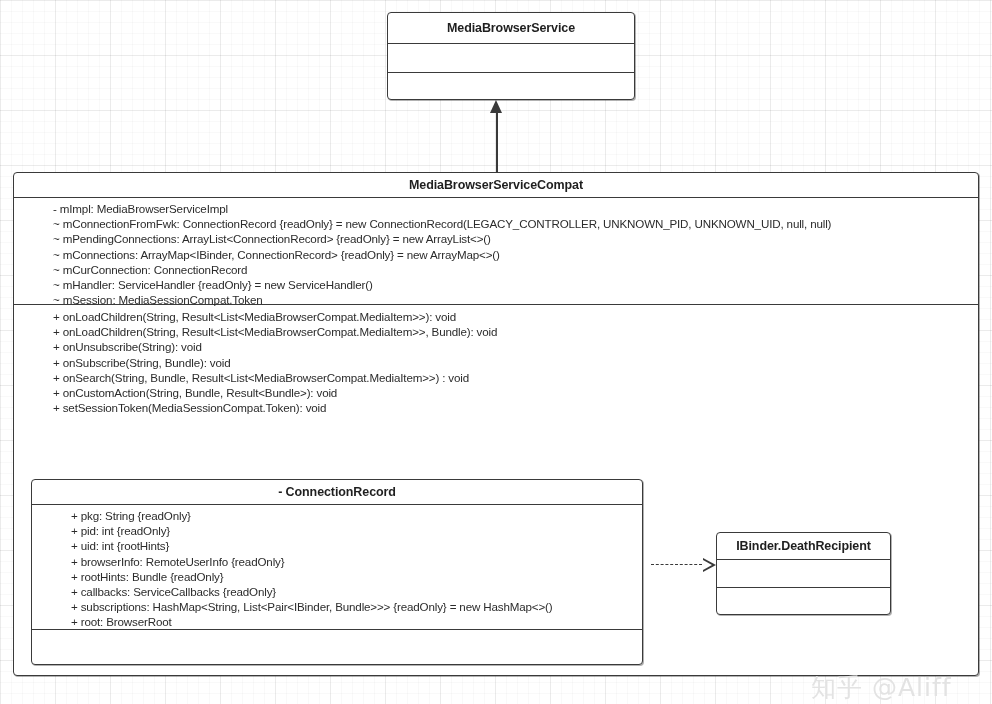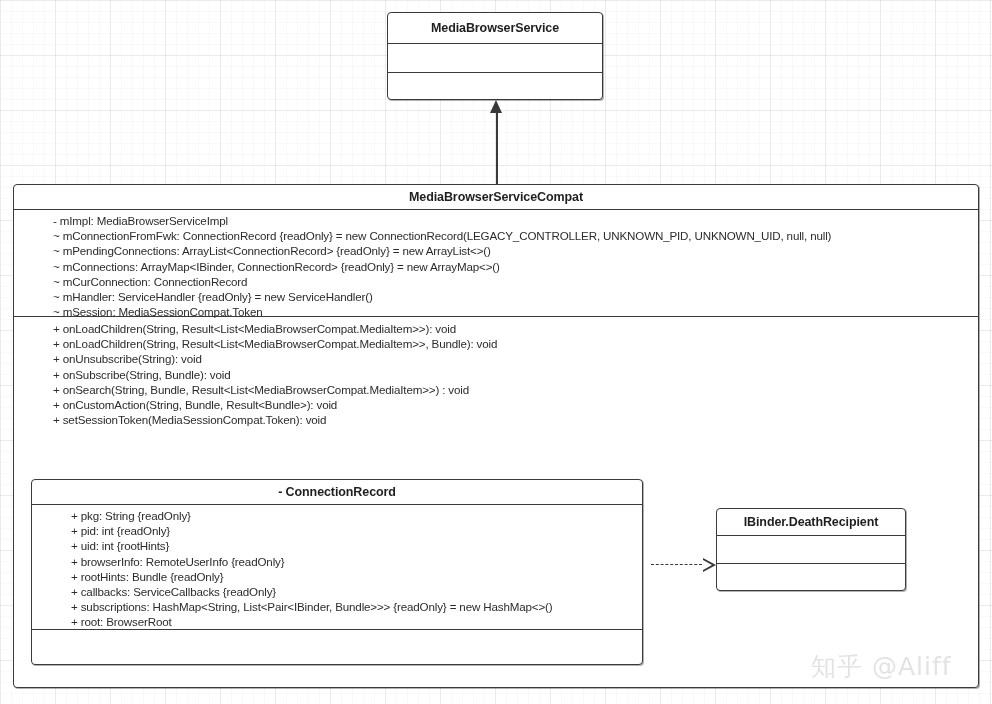--- a/index.html
+++ b/index.html
@@ -115,30 +115,30 @@
     letter-spacing: 1px;
     user-select: none;
     white-space: nowrap;
   }
 </style>
 </head>
 <body>
 
 <div id="canvas">
 
-  <div class="uml-box" style="left:387px; top:12px; width:216px; height:88px;">
+  <div class="uml-box" style="left:387px; top:12px; width:248px; height:88px;">
     <div class="uml-header" style="height:31px;">MediaBrowserService</div>
     <div class="uml-compartment divider empty-comp" style="height:29px;"></div>
     <div class="uml-compartment empty-comp" style="height:26px;"></div>
   </div>
 
   <div class="conn-line-v" style="left:496px; top:112px; height:72px;"></div>
   <div class="arrow-up-solid" style="left:490px; top:100px;"></div>
 
-  <div class="uml-box" style="left:13px; top:184px; width:966px; height:504px;">
+  <div class="uml-box" style="left:13px; top:172px; width:966px; height:504px;">
     <div class="uml-header" style="height:25px;">MediaBrowserServiceCompat</div>
 
     <div class="uml-compartment divider" style="height:107px;">
       <div class="uml-line">- mImpl: MediaBrowserServiceImpl</div>
       <div class="uml-line">~ mConnectionFromFwk: ConnectionRecord {readOnly} = new ConnectionRecord(LEGACY_CONTROLLER, UNKNOWN_PID, UNKNOWN_UID, null, null)</div>
       <div class="uml-line">~ mPendingConnections: ArrayList&lt;ConnectionRecord&gt; {readOnly} = new ArrayList&lt;&gt;()</div>
       <div class="uml-line">~ mConnections: ArrayMap&lt;IBinder, ConnectionRecord&gt; {readOnly} = new ArrayMap&lt;&gt;()</div>
       <div class="uml-line">~ mCurConnection: ConnectionRecord</div>
       <div class="uml-line">~ mHandler: ServiceHandler {readOnly} = new ServiceHandler()</div>
       <div class="uml-line">~ mSession: MediaSessionCompat.Token</div>
@@ -168,21 +168,21 @@
       <div class="uml-line">+ subscriptions: HashMap&lt;String, List&lt;Pair&lt;IBinder, Bundle&gt;&gt;&gt; {readOnly} = new HashMap&lt;&gt;()</div>
       <div class="uml-line">+ root: BrowserRoot</div>
     </div>
 
     <div class="uml-compartment empty-comp" style="height:33px;"></div>
   </div>
 
   <div class="dashed-line-h" style="left:651px; top:564px; width:51px;"></div>
   <div class="arrow-right-hollow" style="left:703px; top:558px;"></div>
 
-  <div class="uml-box" style="left:716px; top:508px; width:190px; height:83px;">
+  <div class="uml-box" style="left:716px; top:532px; width:175px; height:83px;">
     <div class="uml-header" style="height:27px;">IBinder.DeathRecipient</div>
     <div class="uml-compartment divider empty-comp" style="height:28px;"></div>
     <div class="uml-compartment empty-comp" style="height:26px;"></div>
   </div>
 
-  <div class="watermark" style="left:811px; top:650px;">知乎 @Aliff</div>
+  <div class="watermark" style="left:811px; top:671px;">知乎 @Aliff</div>
 
 </div>
 
 </body></html>

